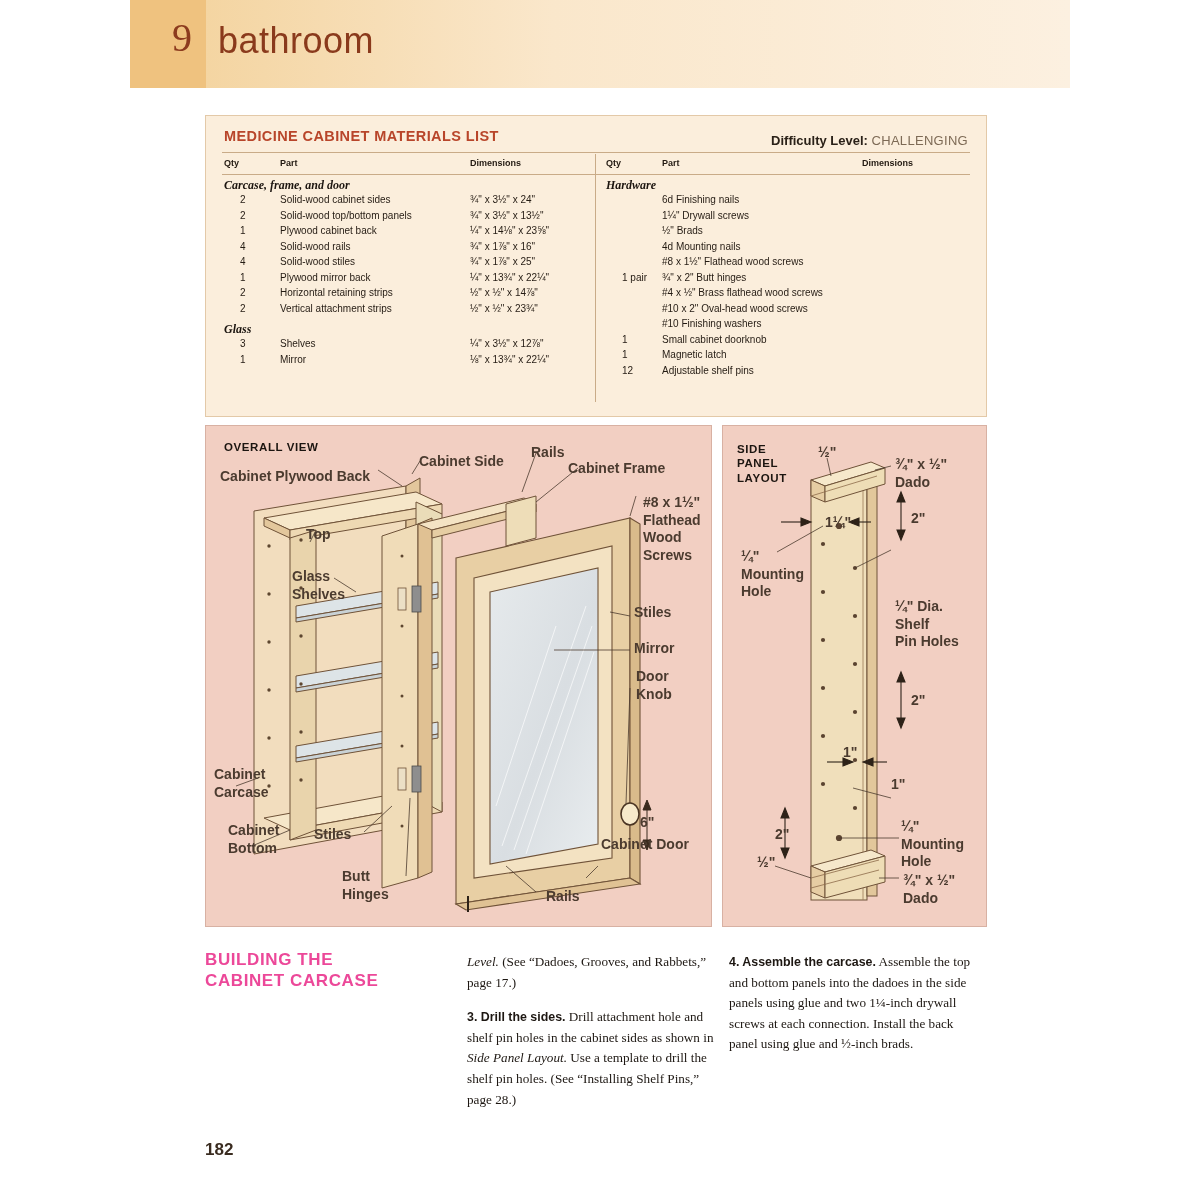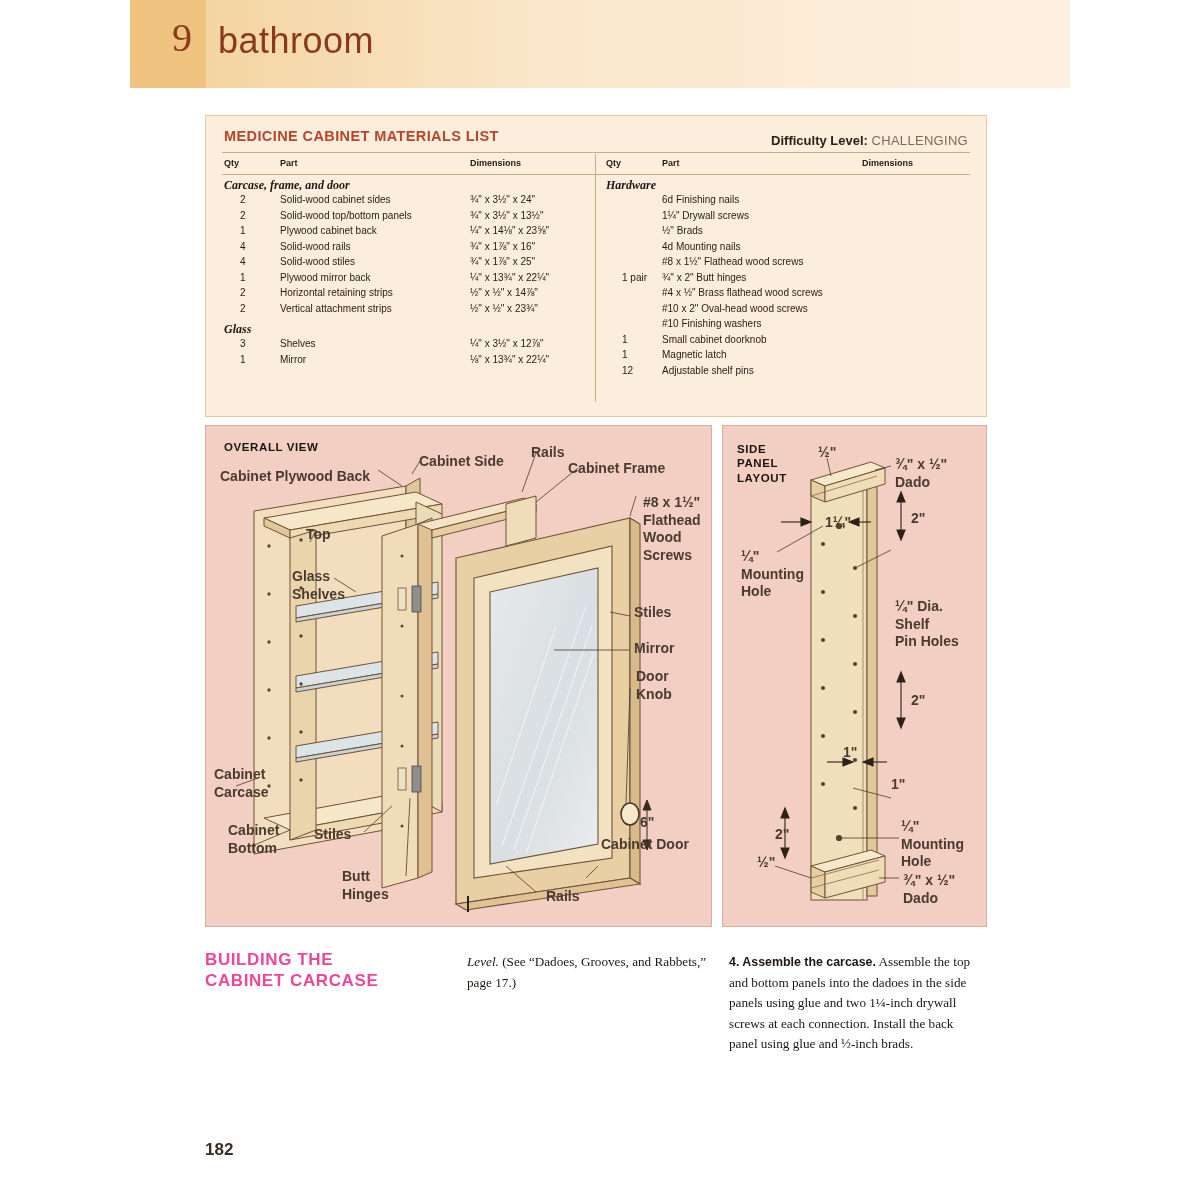--- a/index.html
+++ b/index.html
@@ -570,20 +570,23 @@
   <div class="section-head" style="left:205px; top:950px; width:240px;">
     <span>BUILDING THE</span><br>
     <span>CABINET CARCASE</span>
   </div>
 
 
   <div class="body-col" style="left:467px; top:952px;">
     <p>
       <i>Level.</i><span> (See “Dadoes, Grooves, and Rabbets,” page 17.)</span>
     </p>
+    <p>
+      <b>3. Drill the sides.</b><span> Drill attachment hole and shelf pin holes in the cabinet sides as shown in </span><i>Side Panel Layout.</i><span> Use a template to drill the shelf pin holes. (See “Installing Shelf Pins,” page 28.)</span>
+    </p>
   </div>
 
   <div class="body-col" style="left:729px; top:952px;">
     <p>
       <b>4. Assemble the carcase.</b><span> Assemble the top and bottom panels into the dadoes in the side panels using glue and two 1¼-inch drywall screws at each connection. Install the back panel using glue and ½-inch brads.</span>
     </p>
   </div>
 
   <div class="folio">182</div>
 </div>

